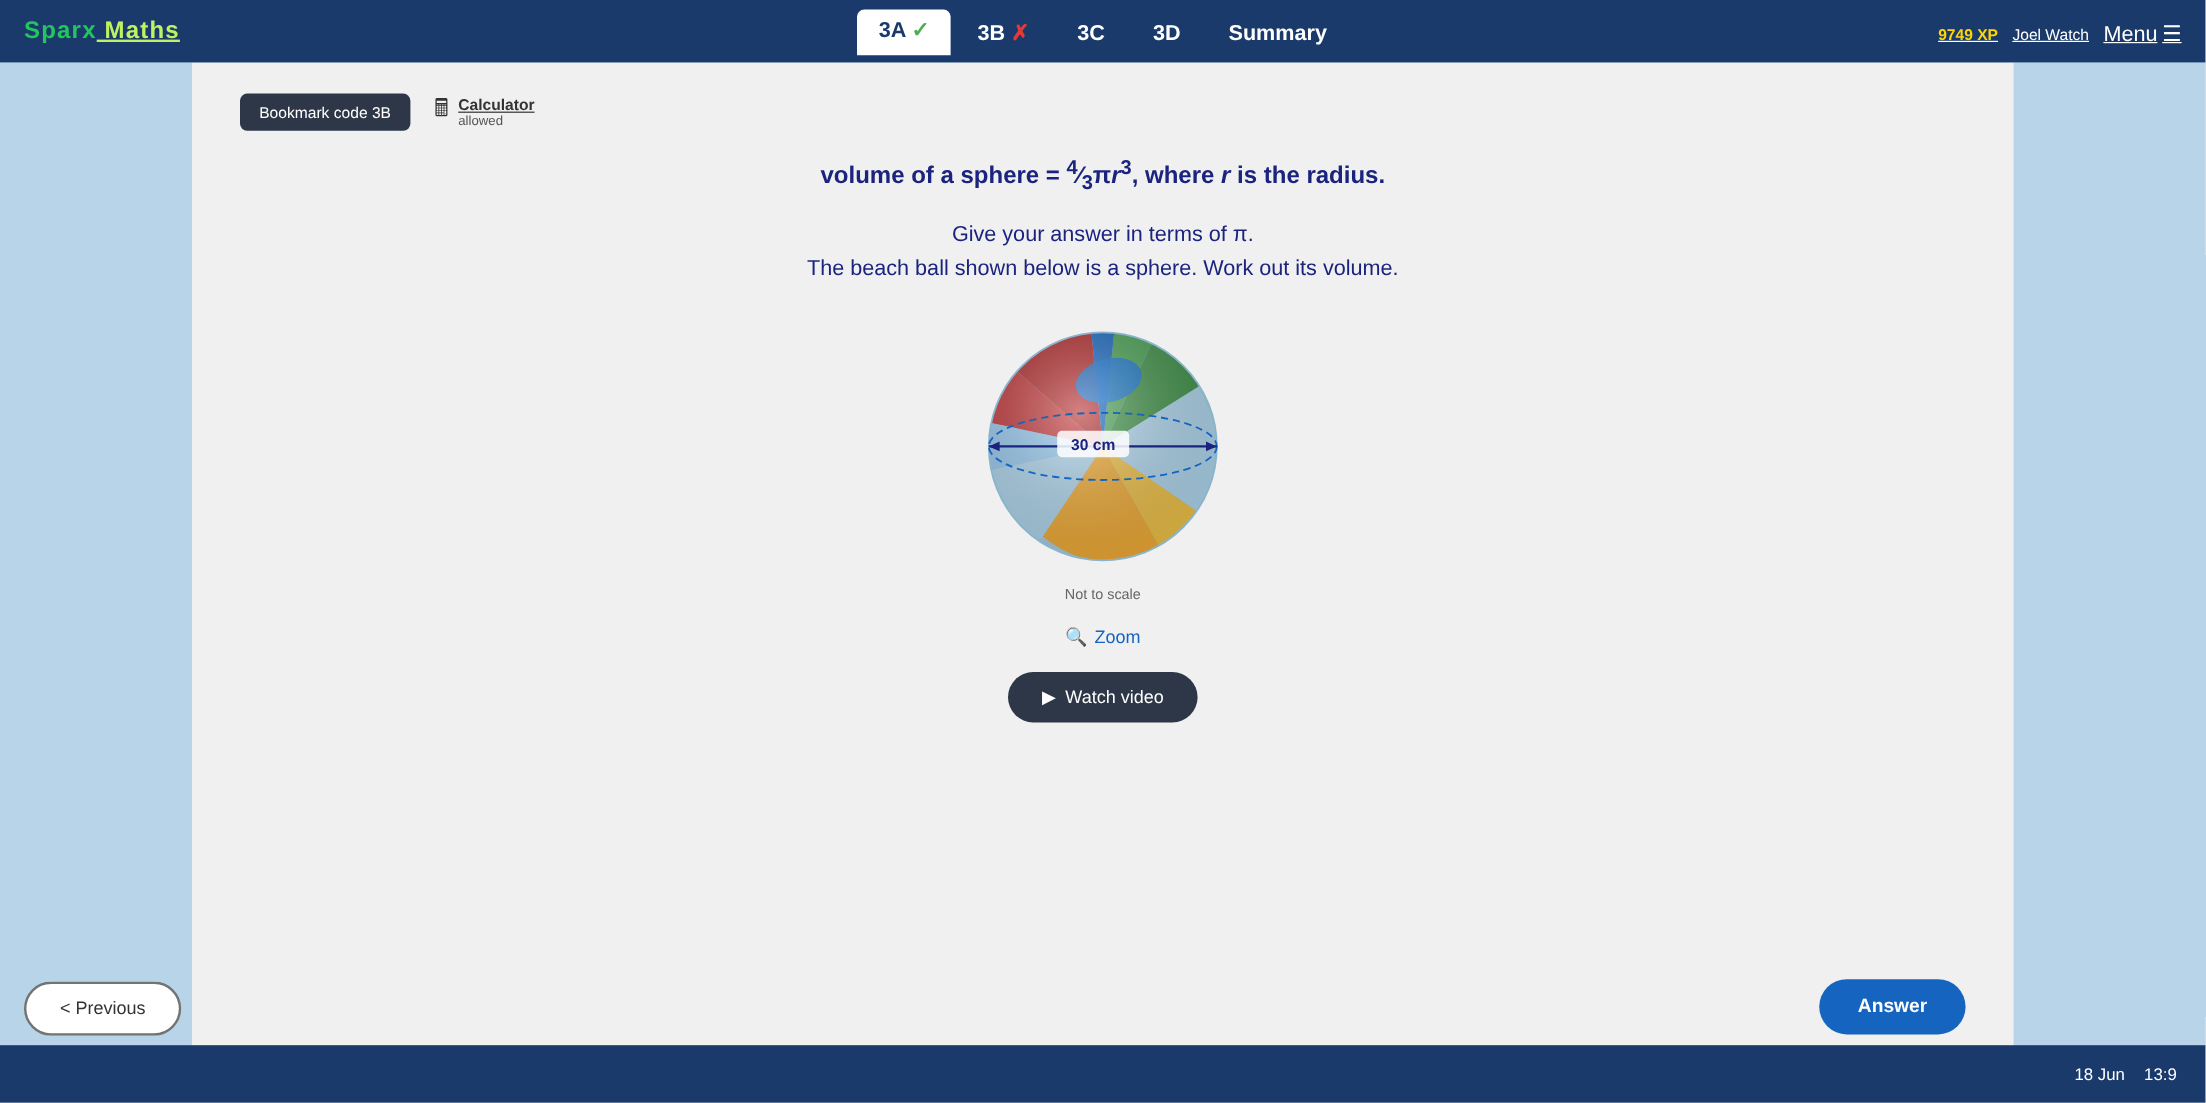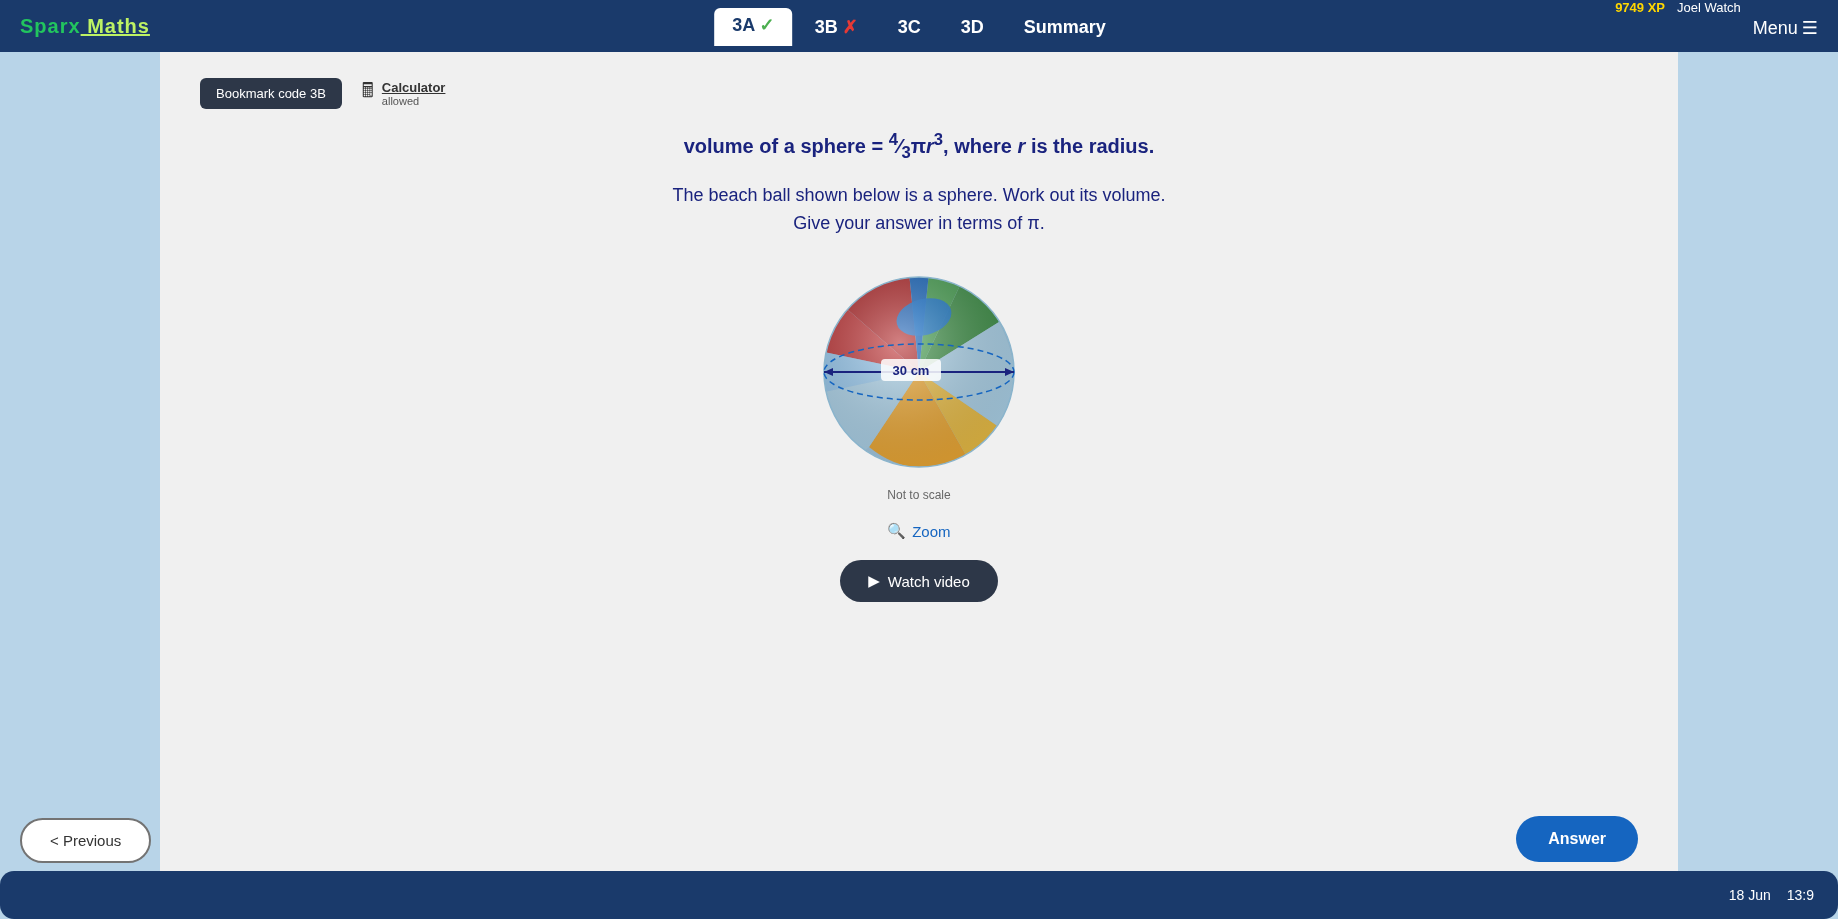--- a/index.html
+++ b/index.html
@@ -61,23 +61,25 @@
     .tab.has-check::after { content: ' ✓'; color: #4caf50; }
     .tab.has-x::after { content: ' ✗'; color: #e53935; }
 
     
     .top-bar-right {
       position: absolute;
       right: 20px;
       top: 0;
       height: 56px;
       display: flex;
+      align-items: center;
       gap: 12px;
       color: white;
       font-size: 13px;
+      text-decoration: underline;
     }
     .xp-badge {
       color: #ffd700;
       font-weight: bold;
     }
     .menu-btn {
       color: white;
       font-size: 18px;
       cursor: pointer;
       display: flex;
@@ -224,21 +226,20 @@
       bottom: 0;
       left: 0;
       right: 0;
       height: 48px;
       background: #1a3a6b;
       display: flex;
       align-items: center;
       justify-content: flex-end;
       padding: 0 24px;
       gap: 16px;
-      border-radius: 14px;
     }
     .bottom-date {
       color: white;
       font-size: 14px;
     }
     .bottom-time {
       color: white;
       font-size: 14px;
     }
 
@@ -285,22 +286,22 @@
         <div style="font-size:11px; color:#555;">allowed</div>
       </div>
     </div>
   </div>
 
   <div class="formula-text">
     volume of a sphere = <sup>4</sup>⁄<sub>3</sub>π<em>r</em><sup>3</sup>, where <em>r</em> is the radius.
   </div>
 
   <div class="question-text">
+    <div>Give your answer in terms of π.</div>
     <div>The beach ball shown below is a sphere. Work out its volume.</div>
-    <div>Give your answer in terms of π.</div>
   </div>
 
   <div class="ball-container">
     <svg class="beach-ball-svg" viewBox="0 0 220 220" xmlns="http://www.w3.org/2000/svg">
       <defs>
         <clipPath id="circle-clip">
           <circle cx="110" cy="110" r="95"></circle>
         </clipPath>
         <radialGradient id="ball-grad" cx="40%" cy="35%" r="65%">
           <stop offset="0%" stop-color="rgba(255,255,255,0.4)"></stop>

